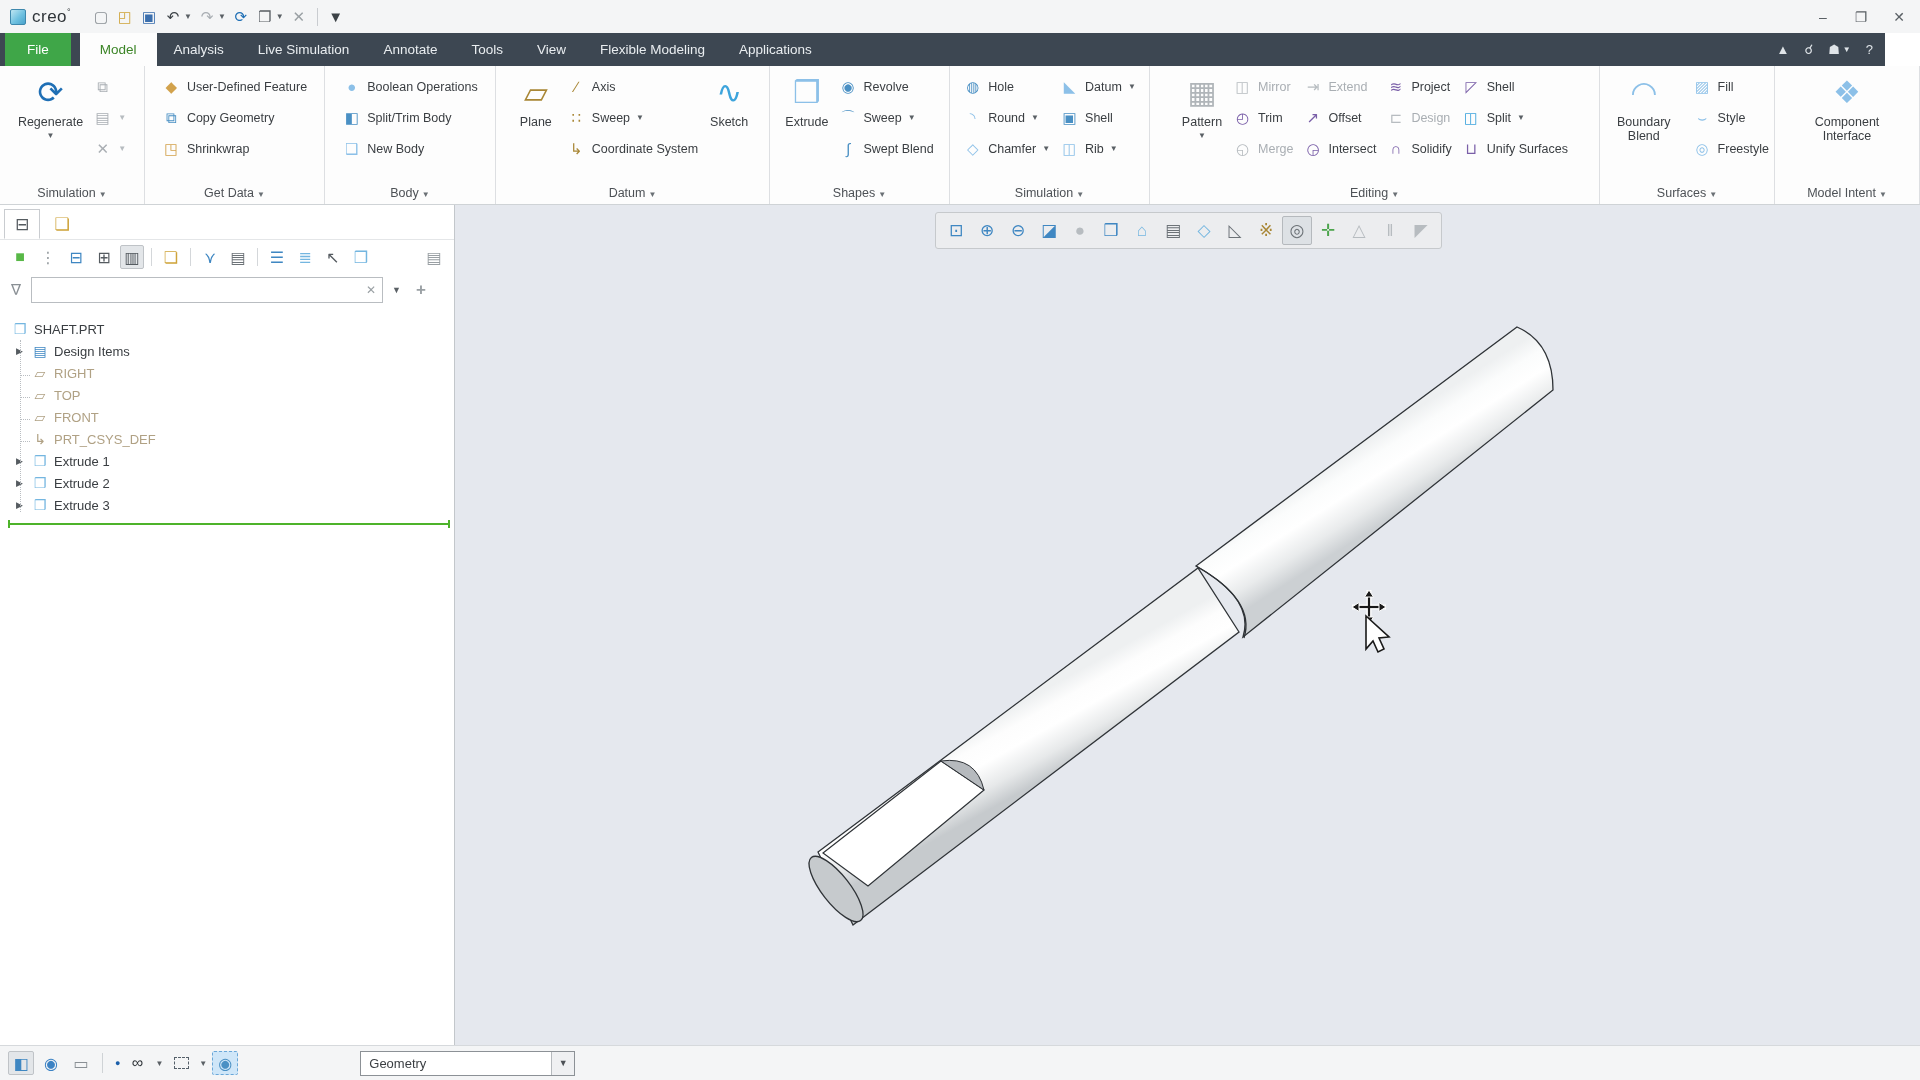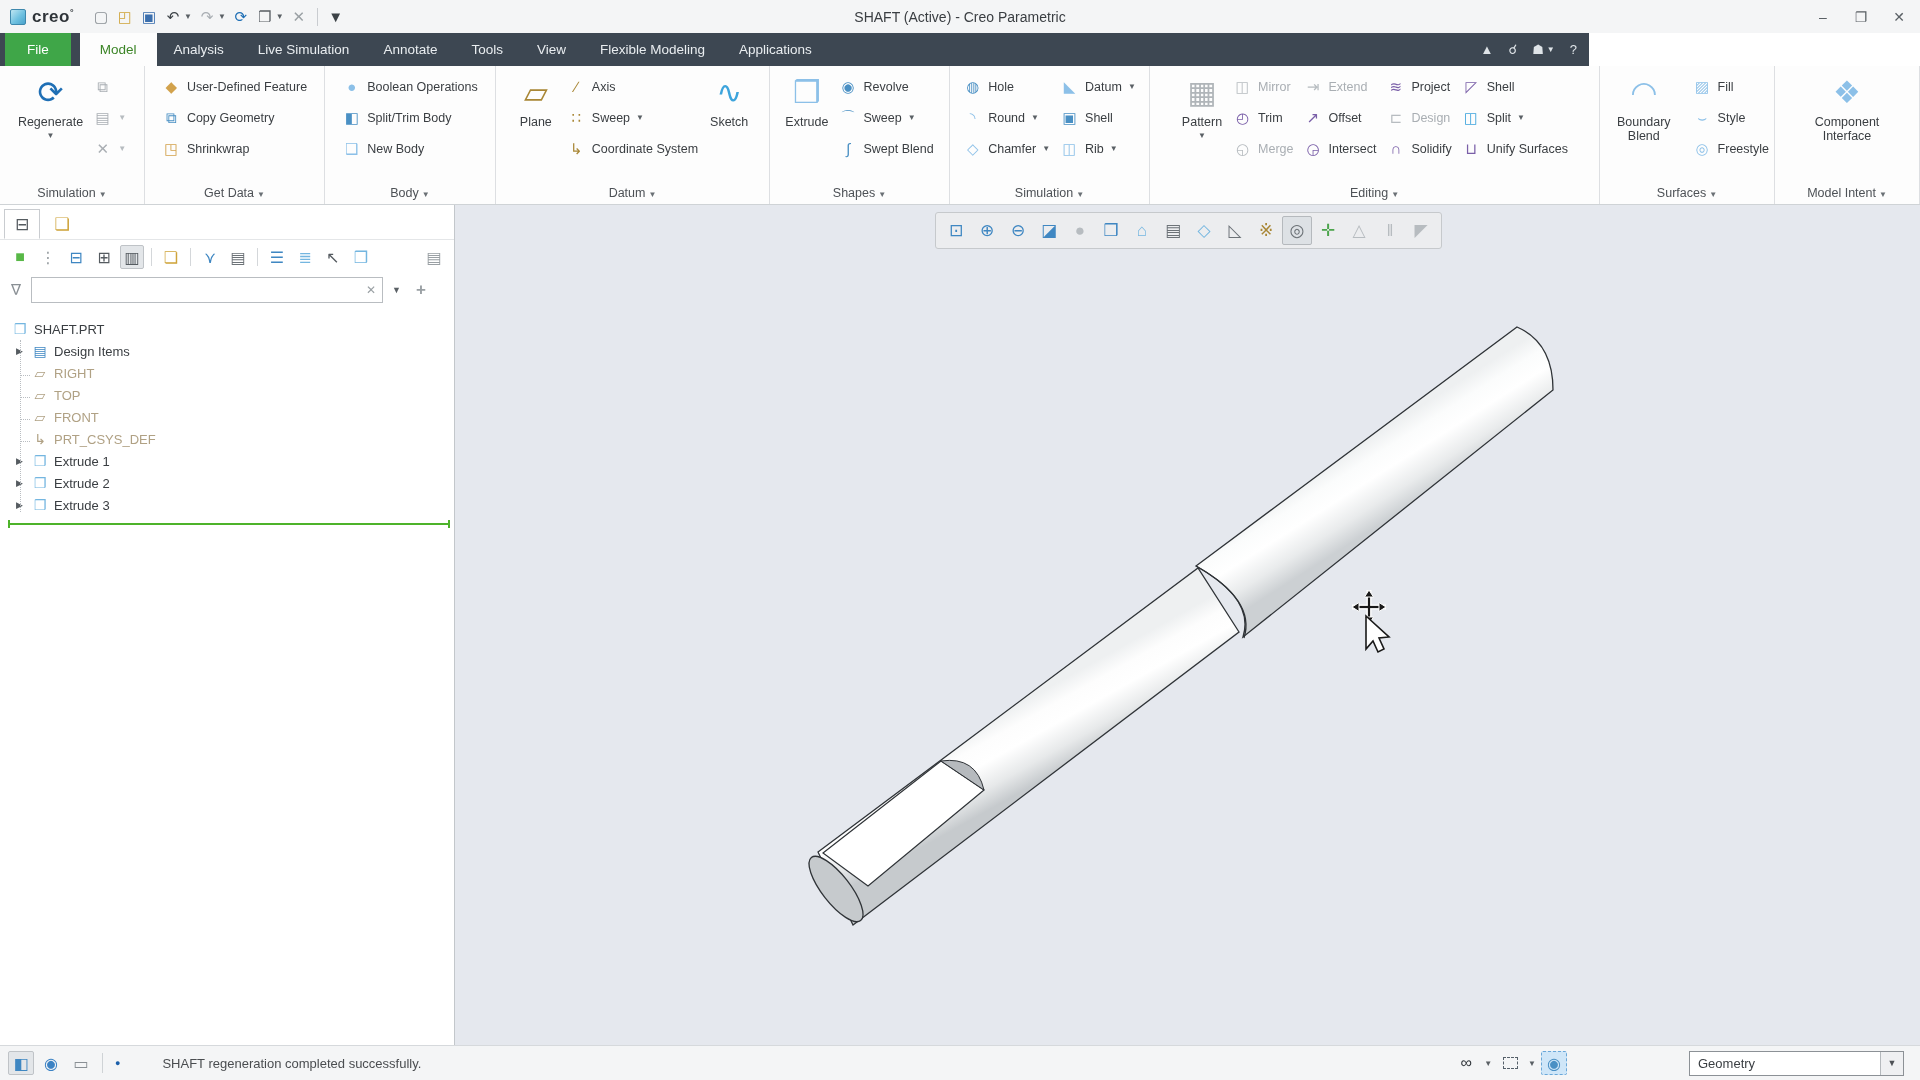--- a/index.html
+++ b/index.html
@@ -4,32 +4,32 @@
 <style>
   html,body{margin:0;padding:0;width:1920px;height:1080px;overflow:hidden;
     font-family:"Liberation Sans","DejaVu Sans",sans-serif;background:#fff;}
   *{box-sizing:border-box;}
   
   .titlebar{position:absolute;left:0;top:0;width:1920px;height:33px;background:#f4f5f6;
     display:flex;align-items:center;}
   .logo{display:flex;align-items:center;gap:6px;padding-left:10px;width:82px;}
   .logo-cube{width:16px;height:16px;background:linear-gradient(135deg,#bfe6f2,#6fc1e0 55%,#4aa3cc);
     border:1px solid #3e88ad;border-radius:2px;}
-  .logo-text{font-size:17px;font-weight:bold;color:#2f3439;letter-spacing:.5px;}
+  .logo-text{font-size:17px;font-weight:normal;color:#2f3439;letter-spacing:.5px;}
   .logo-sup{font-size:9px;color:#2f3439;vertical-align:super;}
   .qa{display:flex;align-items:center;gap:2px;margin-left:8px;}
   .qa .icn{width:22px;height:22px;font-size:15px;}
   .qa .dd{font-size:8px;color:#5a6065;margin-left:-2px;margin-right:2px;}
   .qa .sep{width:1px;height:18px;background:#c9ccd0;margin:0 5px;}
   .wtitle{position:absolute;left:0;right:0;text-align:center;font-size:14px;color:#3a3e42;pointer-events:none;}
   .wbtns{position:absolute;right:6px;top:0;height:33px;display:flex;align-items:center;gap:8px;}
   .wbtn{width:30px;height:26px;display:flex;align-items:center;justify-content:center;
     color:#5a6065;font-size:14px;}
   
-  .tabbar{position:absolute;left:0;top:33px;width:1589px;height:33px;background:#3d4752;
+  .tabbar{position:absolute;left:0;top:33px;width:1885px;height:33px;background:#3d4752;
     display:flex;align-items:stretch;}
   .tab{display:flex;align-items:center;padding:0 17px;font-size:13.5px;color:#e9edf0;white-space:nowrap;}
   .tab.file{background:#3fa648;color:#fff;padding:0 22px;margin-left:5px;}
   .tab.active{background:#fdfdfd;color:#3c8527;margin-left:9px;padding:0 20px;}
   .tabbar-right{position:absolute;right:12px;top:0;height:33px;display:flex;align-items:center;gap:15px;}
   .tri{color:#dfe4e8;font-size:13px;display:flex;align-items:center;gap:3px;}
   .tri .dd{font-size:8px;}
   
   .ribbon{position:absolute;left:0;top:66px;width:1920px;height:139px;background:#fdfdfd;
     border-bottom:1px solid #cfd3d6;display:flex;}
@@ -124,21 +124,20 @@
       <span class="dd">▼</span>
       <span class="icn" style="color: rgb(169, 174, 179);">↷</span>
       <span class="dd">▼</span>
       <span class="icn" style="color: rgb(31, 111, 181);">⟳</span>
       <span class="icn" style="color: rgb(90, 96, 101);">❐</span>
       <span class="dd">▼</span>
       <span class="icn" style="color: rgb(154, 160, 164);">✕</span>
       <span class="sep"></span>
       <span class="icn" style="color: rgb(60, 66, 71);">▼</span>
     </div>
-  <div class="wtitle">SHAFT (Active) - Creo Parametric</div>
   <div class="wbtns" id="wbtns">
       <span class="wbtn">–</span>
       <span class="wbtn">❐</span>
       <span class="wbtn">✕</span>
     </div>
 </div>
 
 <div class="tabbar" id="tabbar">
     <div class="tab file">File</div>
     <div class="tab active">Model</div>
@@ -567,21 +566,20 @@
 </div>
 
 <div class="statusbar">
   <div class="sb-left" id="sbleft">
       <span class="icn pressed" style="color: rgb(63, 135, 194);">◧</span>
       <span class="icn" style="color: rgb(59, 130, 196);">◉</span>
       <span class="icn" style="color: rgb(138, 144, 149);">▭</span>
     </div>
   <div class="sb-sep"></div>
   <span class="sb-dot">●</span>
-  <div class="sb-msg">SHAFT regeneration completed successfully.</div>
   <div class="sb-right" id="sbright">
       <span class="icn" style="color: rgb(47, 52, 57);">∞</span>
       <span class="dd8">▼</span>
       <span class="icn">
         <span class="boxicon"></span>
       </span>
       <span class="dd8">▼</span>
       <span class="icn  hl" style="color: rgb(74, 144, 196);">◉</span>
     </div>
   <div class="combo">

